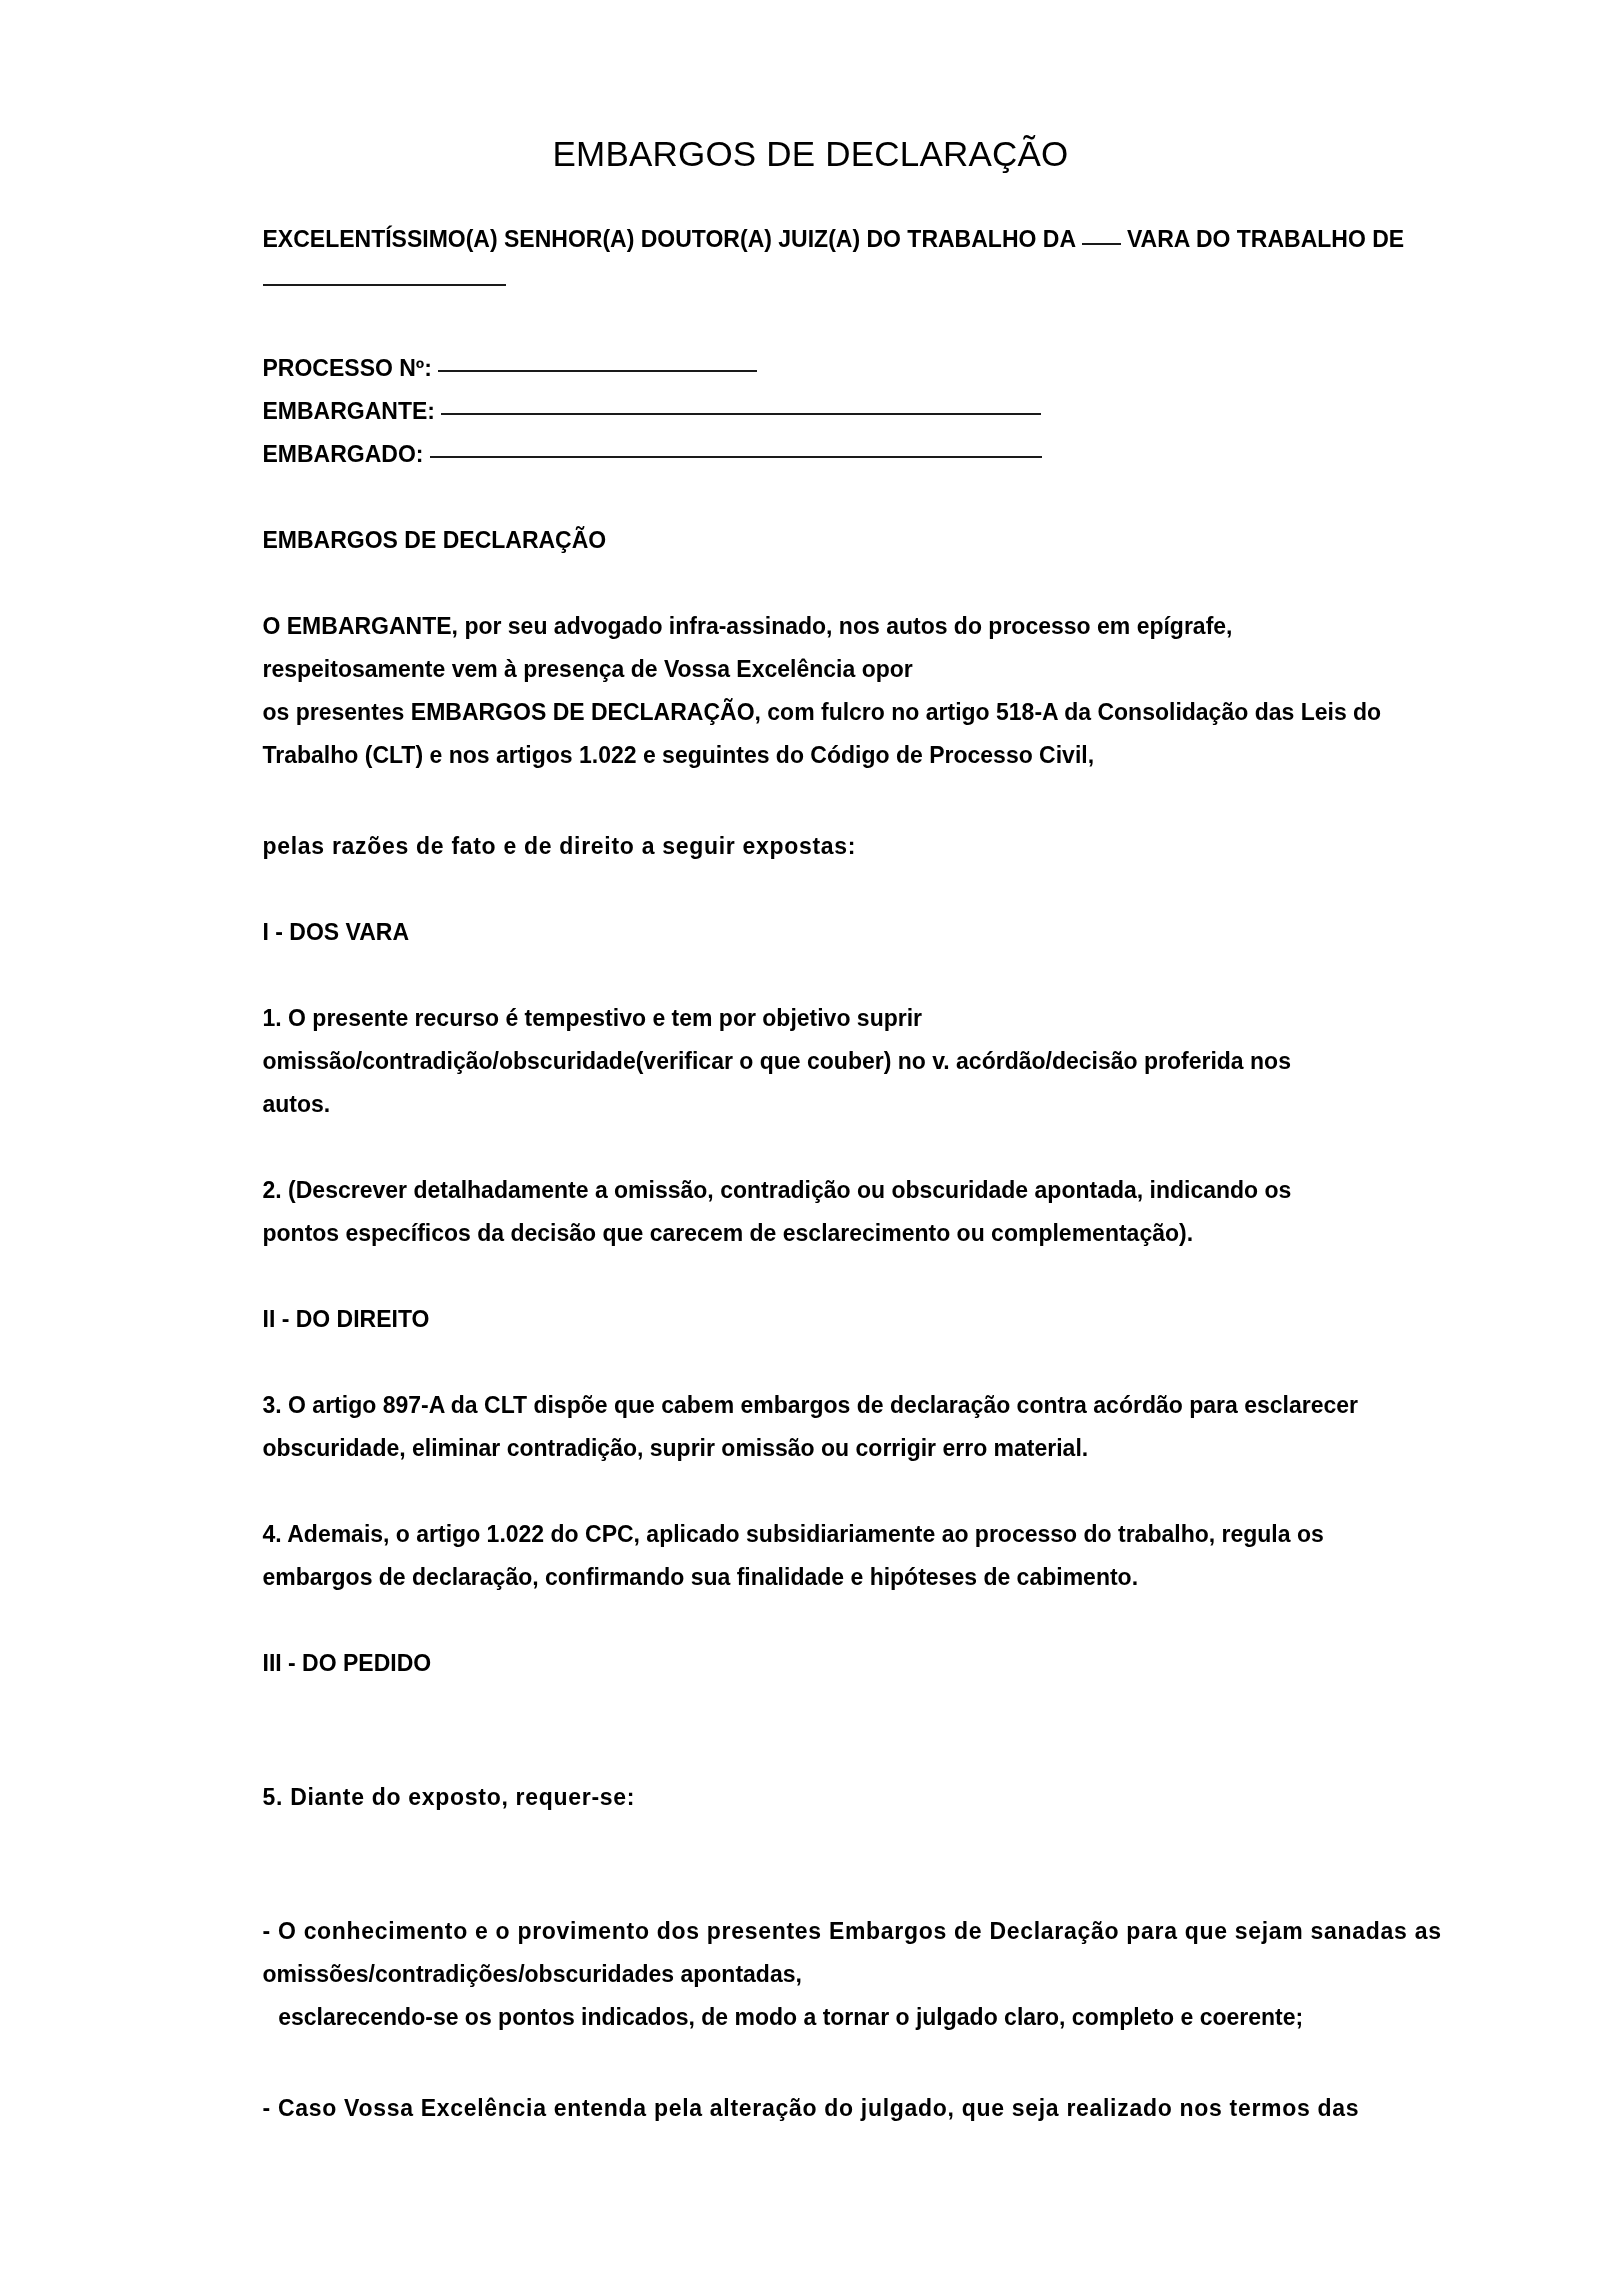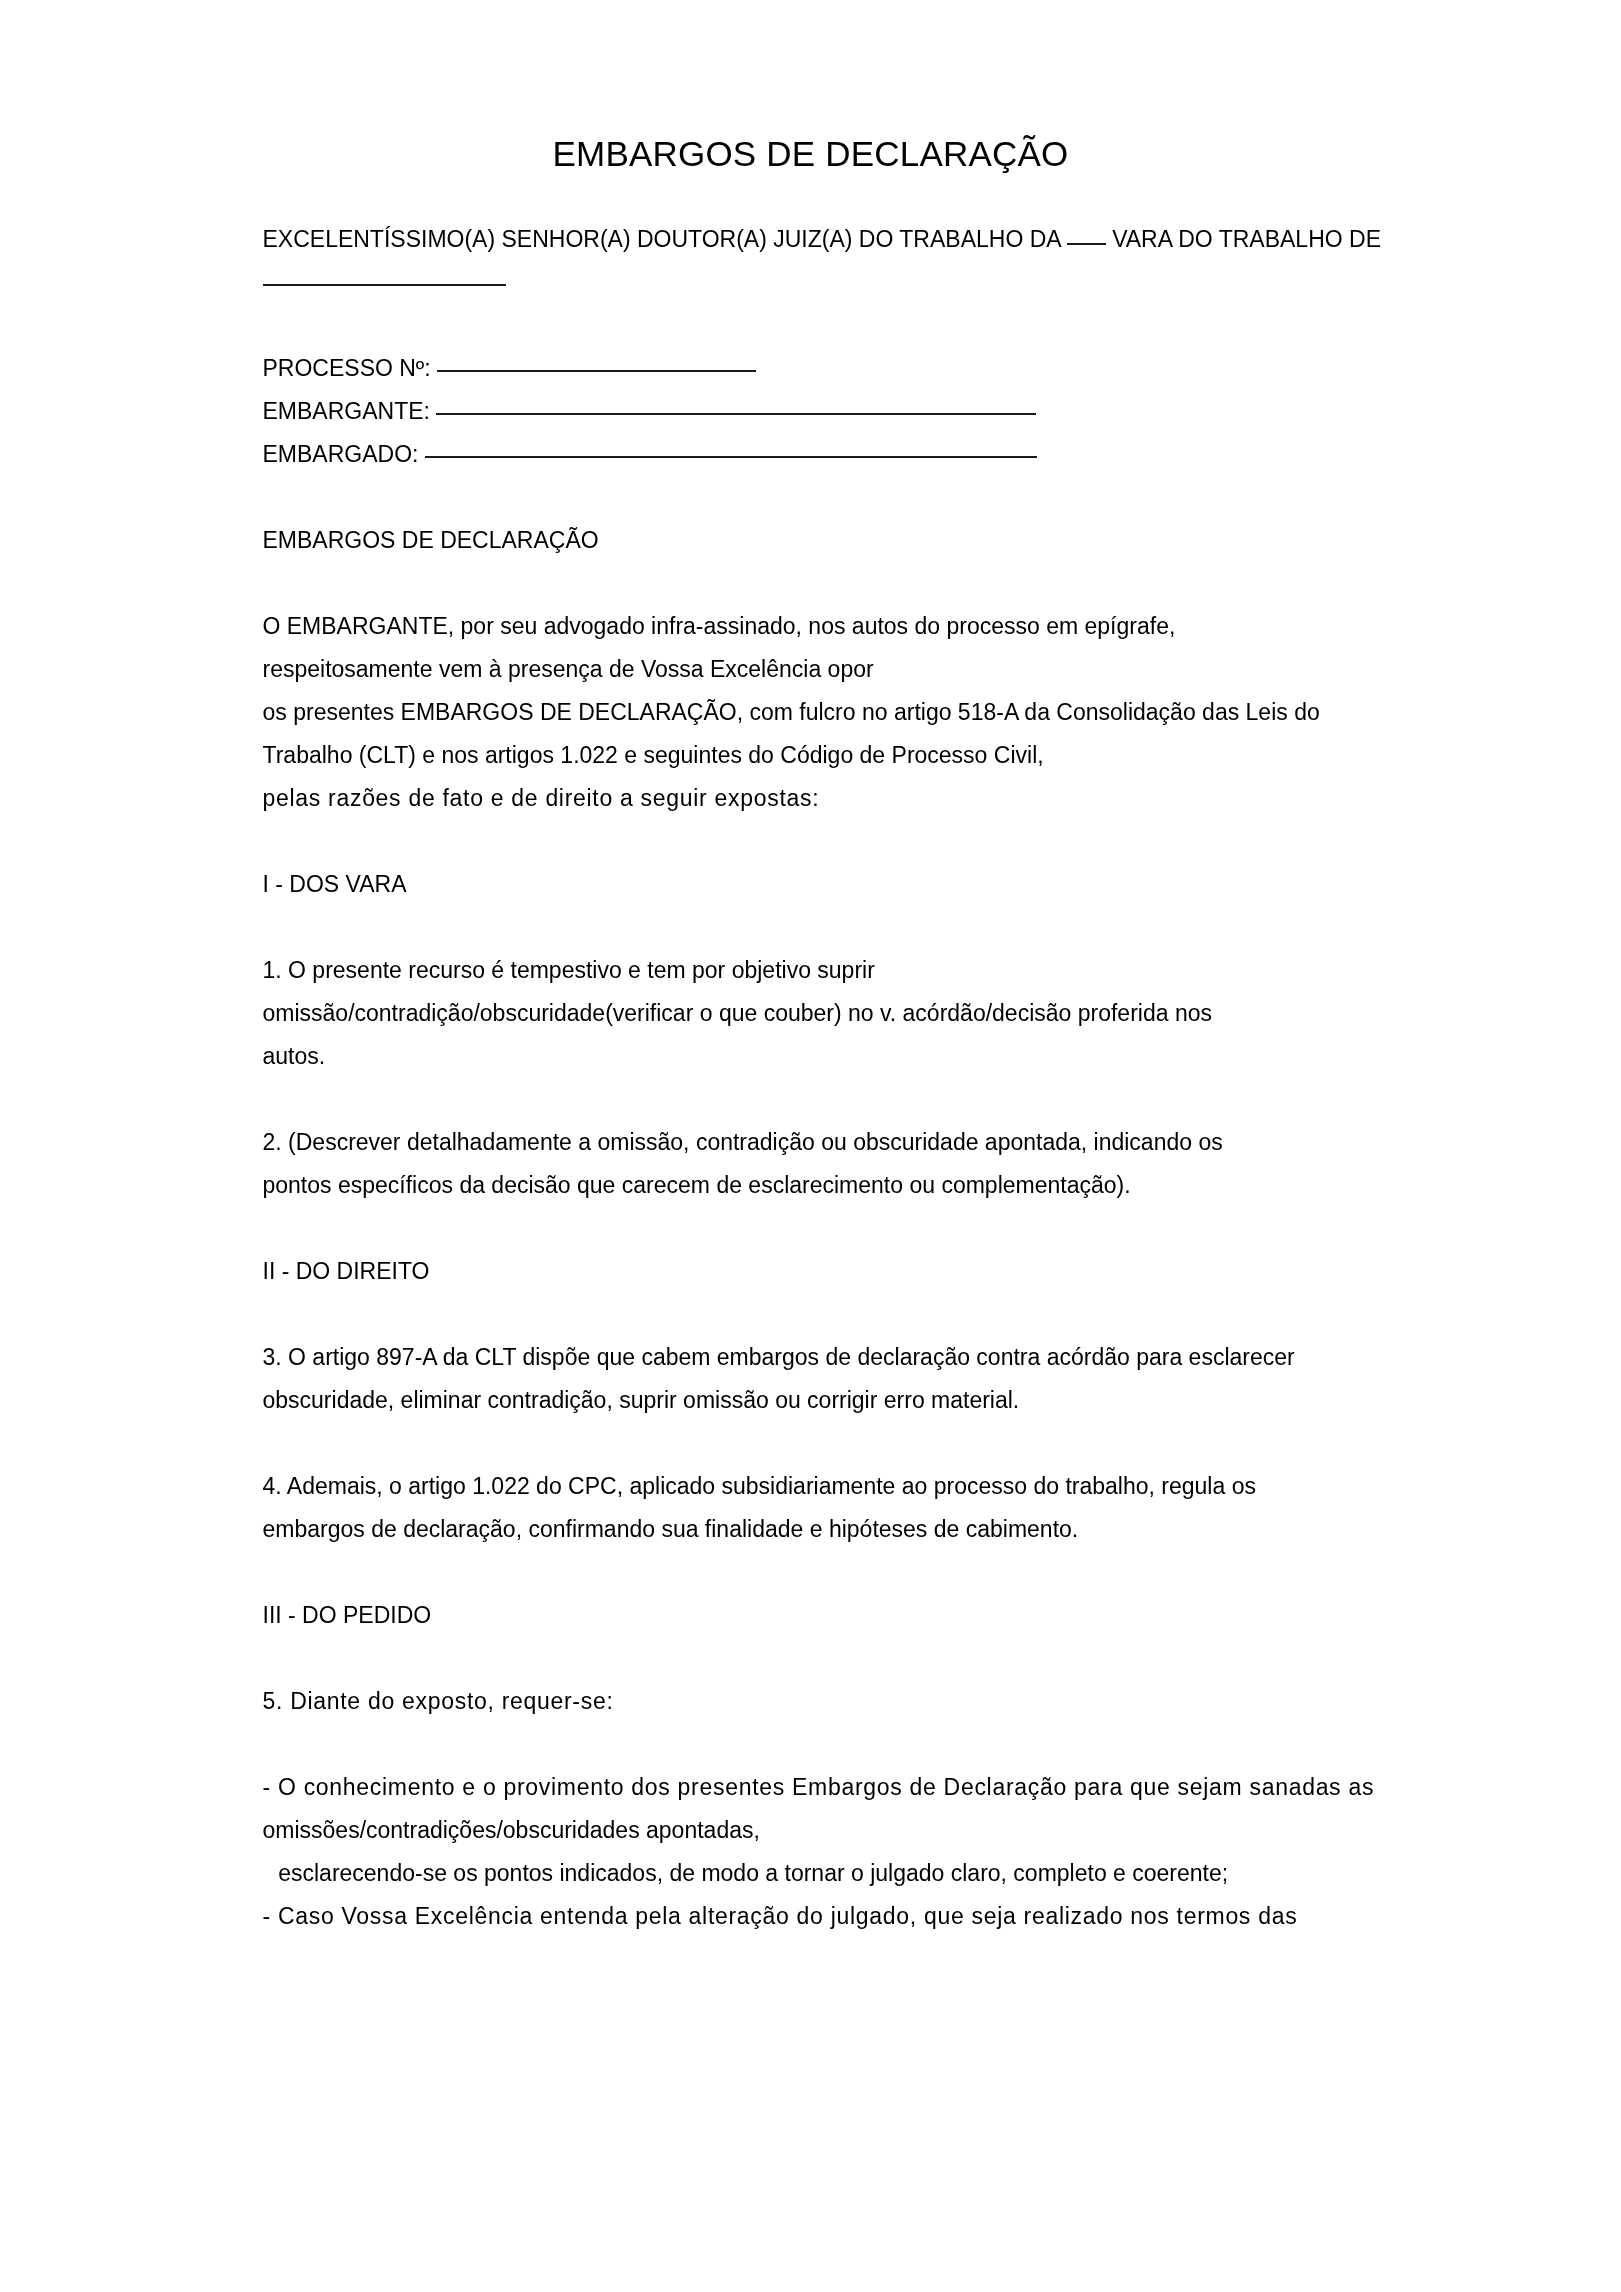--- a/index.html
+++ b/index.html
@@ -31,31 +31,33 @@
     font-size: 35px;
     font-weight: 400;
     letter-spacing: 0.2px;
     line-height: 1.2;
   }
   .body-col {
     position: absolute;
     left: 147px;
     top: 218px;
     width: 1333px;
+    font-weight: bold;
   }
   .para {
     font-size: 23px;
     line-height: 43px;
     margin: 0;
     white-space: pre-wrap;
     word-break: normal;
   }
   .spacer-line { height: 43px; }
   .tracked {
     letter-spacing: 0.7px;
+    margin-top: 48px;
   }
   .blank {
     display: inline-block;
     border-bottom: 2px solid #1a1a1a;
     vertical-align: 3.9px;
     height: 0;
   }
   .blank-vara   { width: 39px;  vertical-align: 2px; }
   .blank-cidade { width: 243px; }
   .blank-proc   { width: 319px; }

